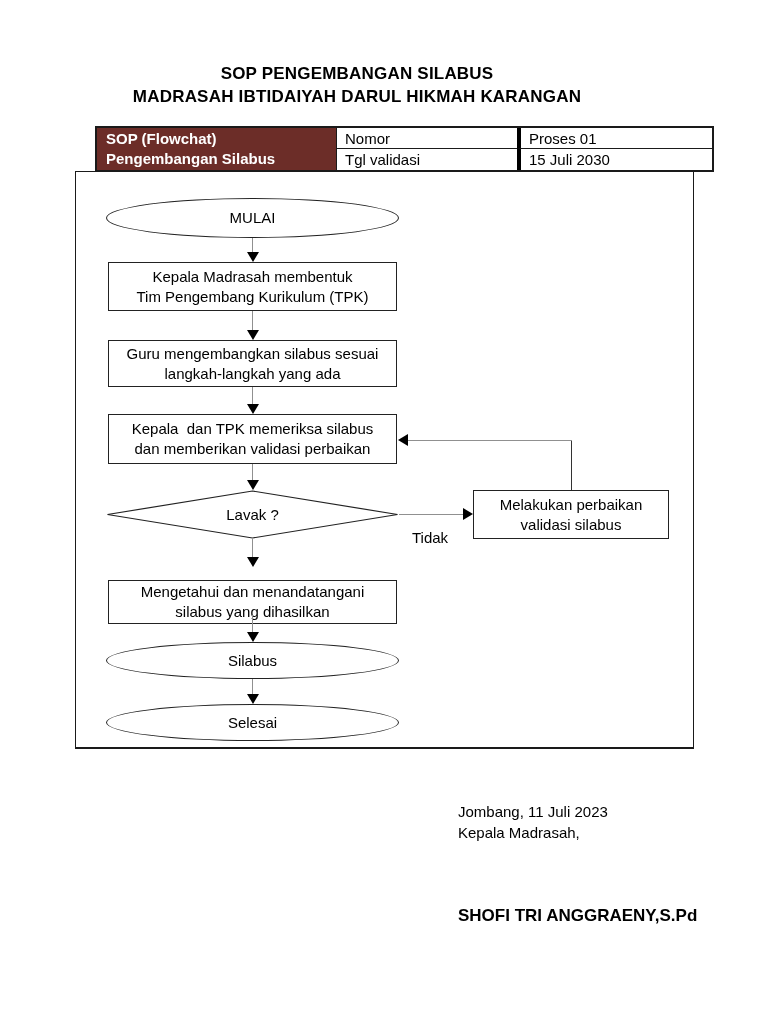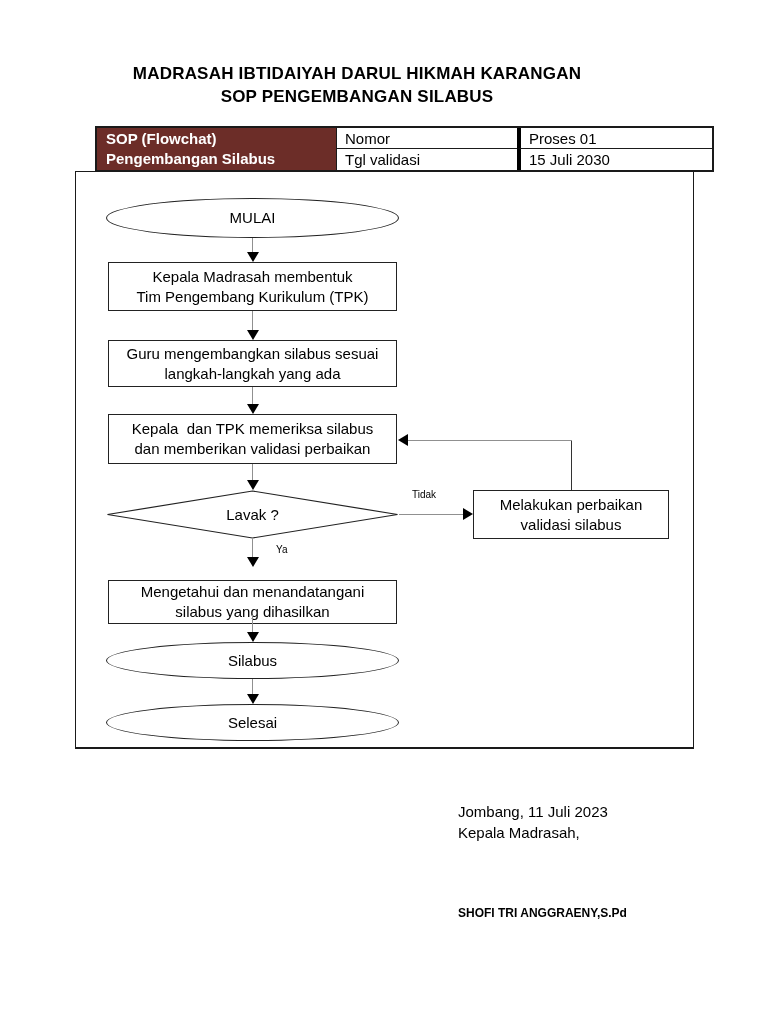--- a/index.html
+++ b/index.html
@@ -42,34 +42,34 @@
   .arr-down { position:absolute; width:0; height:0;
               border-left:6px solid transparent; border-right:6px solid transparent;
               border-top:10px solid #000; }
   .arr-right { position:absolute; width:0; height:0;
                border-top:6px solid transparent; border-bottom:6px solid transparent;
                border-left:10px solid #000; }
   .arr-left { position:absolute; width:0; height:0;
               border-top:6px solid transparent; border-bottom:6px solid transparent;
               border-right:10px solid #000; }
 
-  .branch-label { position:absolute; font-size:10px; background:#fff; }
+  .branch-label { position:absolute; font-size:15px; background:#fff;margin-top:40px; }
 
   
   .sig-block { position:absolute; left:458px; top:801px; font-size:15px; line-height:21px; }
-  .sig-name { position:absolute; left:458px; top:906px; font-size:12px; font-weight:bold; }
+  .sig-name { position:absolute; left:458px; top:906px; font-size:17px; font-weight:bold; }
 </style>
 </head>
 <body>
 
 <div class="page">
 
   <div class="doc-title">
+    <div>SOP PENGEMBANGAN SILABUS</div>
     <div>MADRASAH IBTIDAIYAH DARUL HIKMAH KARANGAN</div>
-    <div>SOP PENGEMBANGAN SILABUS</div>
   </div>
 
   <div class="header-table">
     <div class="ht-left">SOP (Flowchat)
 Pengembangan Silabus</div>
     <div class="ht-cell ht-b">Nomor</div>
     <div class="ht-cell ht-b ht-l">Proses 01</div>
     <div class="ht-cell">Tgl validasi</div>
     <div class="ht-cell ht-l">15 Juli 2030</div>
   </div>

